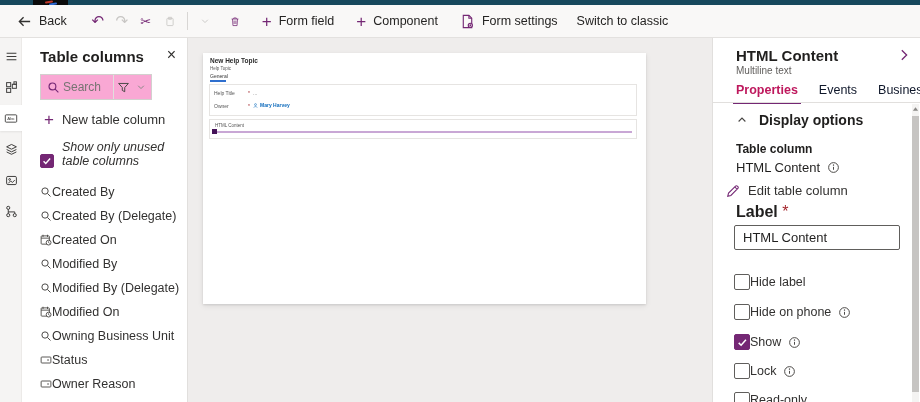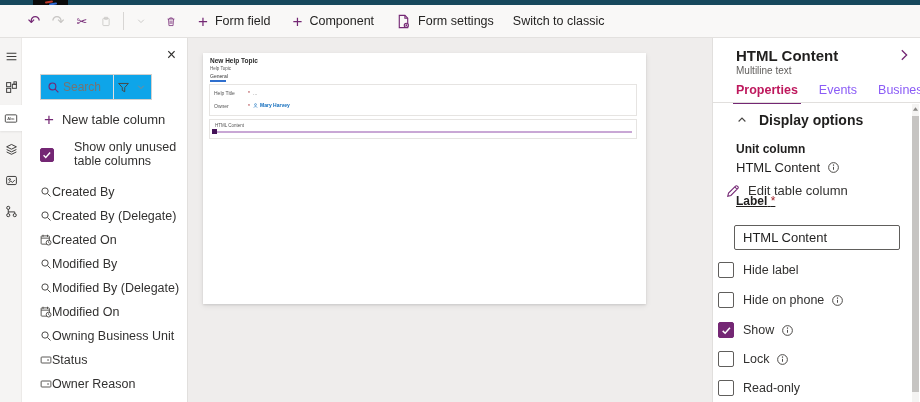--- a/index.html
+++ b/index.html
@@ -32,28 +32,28 @@
 
   
   .rail { position:absolute; left:0; top:38px; width:22px; height:364px; background:#f5f4f3; border-right:1px solid #eceae8; }
   .rail-item { width:22px; height:26px; display:flex; align-items:center; justify-content:center; color:#3b3a39; margin-top:5px; cursor:pointer; }
   .rail-item.selected { background:#fff; box-shadow:0 1px 2px rgba(0,0,0,.08); }
 
   
   .left-panel { position:absolute; left:22px; top:38px; width:166px; height:364px; background:#fff; border-right:1px solid #e1dfdd; }
   .lp-title { position:absolute; left:18px; top:10px; font-size:15px; font-weight:bold; color:#201f1e; }
   .lp-close { position:absolute; right:9px; top:6px; background:none; border:none; cursor:pointer; font-size:16px; color:#323130; padding:2px; font-family:inherit; }
-  .lp-search { position:absolute; left:18px; top:36px; width:112px; height:26px; border:1px solid #d2d0ce; background:#0ea5e9; display:flex; align-items:center; }
+  .lp-search { position:absolute; left:18px; top:36px; width:112px; height:26px; border:1px solid #d2d0ce; background:#f9a8d4; display:flex; align-items:center; }
   .lp-search-input { flex:1; min-width:0; border:none; outline:none; background:transparent; font-family:inherit; font-size:12px; color:#484644; padding:0 3px; }
   .lp-search-input::placeholder { color:#767472; }
   .lp-sdiv { width:1px; height:24px; background:#e1dfdd; }
   .lp-sbtn { background:none; border:none; padding:0 3px; display:flex; align-items:center; cursor:pointer; color:#484644; }
   .lp-new { position:absolute; left:16px; top:72px; display:flex; align-items:center; gap:8px; background:none; border:none; cursor:pointer; font-family:inherit; font-size:13px; color:#323130; }
   .plus-glyph { color:#742774; font-size:17px; line-height:1; font-weight:400; }
-  .lp-check { position:absolute; left:18px; top:103px; display:flex; gap:20px; align-items:center; cursor:pointer; }
+  .lp-check { position:absolute; left:18px; top:103px; display:flex; gap:8px; align-items:flex-end; cursor:pointer;font-style:italic; }
   .checkbox { width:14px; height:14px; flex:none; border:1px solid #605e5c; border-radius:2px; background:#fff; display:flex; align-items:center; justify-content:center; }
   .checkbox.checked { background:#742774; border-color:#742774; }
   .lp-check-label { font-size:12.5px; color:#323130; line-height:13.5px; width:122px; }
   .lp-list { position:absolute; left:0; top:142px; width:165px; }
   .lp-item { height:24px; display:flex; align-items:center; padding-left:18px; font-size:12.5px; color:#323130; cursor:pointer; }
   .lp-item svg { flex:none; color:#494745; }
 
   
   .canvas { position:absolute; left:188px; top:38px; width:524px; height:364px; background:#efedec; }
   .form-card { position:absolute; left:15px; top:15px; width:443px; height:251px; background:#fff;
@@ -74,33 +74,33 @@
   .fc-s2-label { position:absolute; left:5px; top:2.5px; font-size:4.5px; color:#555; }
   .fc-bar { position:absolute; left:4px; top:11px; width:418px; height:2px; background:#c9a7d5; }
   .fc-bar-handle { position:absolute; left:2px; top:9px; width:5px; height:5px; background:#451258; }
 
   
   .right-panel { position:absolute; left:712px; top:38px; width:208px; height:364px; background:#fff; border-left:1px solid #e1dfdd; }
   .rp-title { position:absolute; left:23px; top:9px; font-size:15px; font-weight:bold; color:#201f1e; }
   .rp-expand { position:absolute; right:7px; top:8px; background:none; border:none; cursor:pointer; color:#742774; padding:2px; }
   .rp-sub { position:absolute; left:23px; top:27px; font-size:10px; color:#605e5c; }
   .rp-tabs { position:absolute; left:23px; top:45px; display:flex; gap:21px; }
-  .rp-tab { position:relative; background:none; border:none; cursor:pointer; font-family:inherit; font-size:12.5px; color:#8b5cf6; padding:0 0 7px 0; white-space:nowrap; }
+  .rp-tab { position:relative; background:none; border:none; cursor:pointer; font-family:inherit; font-size:12.5px; color:#0f172a; padding:0 0 7px 0; white-space:nowrap; }
   .rp-tab.selected { font-weight:bold; color:#be185d; }
   .rp-tab.selected::after { content:""; position:absolute; left:-3px; right:-3px; bottom:0; height:2px; background:#742774; }
   .rp-divider { position:absolute; left:0; top:64px; width:208px; height:1px; background:#e1dfdd; }
   .rp-sechead { position:absolute; left:23px; top:74px; display:flex; align-items:center; gap:11px; cursor:pointer; }
   .rp-sechead-label { font-size:14px; font-weight:bold; color:#201f1e; }
   .rp-tc-head { position:absolute; left:23px; top:104px; font-size:12px; font-weight:bold; color:#201f1e; }
   .rp-tc-name { position:absolute; left:23px; top:122px; display:flex; align-items:center; gap:7px; font-size:13px; color:#201f1e; }
   .rp-edit { position:absolute; left:7px; top:144px; display:flex; align-items:center; gap:8px; background:none; border:none; cursor:pointer; font-family:inherit; font-size:13px; color:#323130; }
-  .rp-label-h { position:absolute; left:23px; top:156px; font-size:12px; font-weight:bold; color:#201f1e;text-decoration:underline; }
+  .rp-label-h { position:absolute; left:23px; top:165px; font-size:16px; font-weight:bold; color:#201f1e; }
   .req-star { color:#a4262c; font-weight:normal; }
   .rp-input { position:absolute; left:21px; top:187px; width:166px; height:25px; border:1px solid #605e5c; border-radius:2px; padding:0 8px; font-family:inherit; font-size:13px; color:#201f1e; outline:none; background:#fff; }
-  .rp-chk { position:absolute; left:5px; display:flex; align-items:center; gap:9px; cursor:pointer; }
+  .rp-chk { position:absolute; left:21px; display:flex; align-items:center; cursor:pointer;margin-top:12px; }
   .checkbox16 { width:16px; height:16px; flex:none; border:1px solid #605e5c; border-radius:2px; background:#fff; display:flex; align-items:center; justify-content:center; }
   .checkbox16.checked { background:#742774; border-color:#742774; }
   .rp-chk-label { font-size:12.5px; color:#323130; display:flex; align-items:center; gap:7px; }
   .info-ico { color:#484644; display:flex; }
   .rp-scrolltrack { position:absolute; right:1px; top:66px; width:7px; height:298px; background:#f4f3f2; }
   .rp-scrollthumb { position:absolute; right:1px; top:78px; width:7px; height:276px; background:#c6c4c2; cursor:pointer; }
   .rp-scrollarrow { position:absolute; right:1px; top:67px; width:7px; height:9px; color:#8a8886; display:flex; align-items:center; justify-content:center; cursor:pointer; }
 </style>
 </head>
 <body>
@@ -108,20 +108,26 @@
 <div class="screen">
 
   <div class="topstrip">
     <div class="topstrip-black">
       <span class="logo-red"></span>
       <span class="logo-blue"></span>
     </div>
   </div>
 
   <div class="toolbar">
+    <button class="tb-btn">
+      <svg class="icon" width="15" height="15" viewBox="0 0 16 16" fill="none" stroke="#323130" stroke-width="1.4">
+          <path d="M14 8H2.5M7 3.5L2.5 8 7 12.5"></path>
+        </svg>
+      <span>Back</span>
+    </button>
     <button class="tb-btn tb-ico purple" style="margin-left:12px">
       <span class="glyph">↶</span>
     </button>
     <button class="tb-btn tb-ico gray">
       <span class="glyph">↷</span>
     </button>
     <button class="tb-btn tb-ico purple">
       <span class="glyph" style="font-size:13px">✂</span>
     </button>
     <button class="tb-btn tb-ico gray">
@@ -203,20 +209,21 @@
       <svg class="icon" width="13" height="13" viewBox="0 0 16 16" fill="none" stroke="currentColor" stroke-width="1.2">
           <circle cx="4" cy="3.5" r="1.9"></circle>
           <circle cx="4" cy="12.5" r="1.9"></circle>
           <circle cx="12" cy="12.5" r="1.9"></circle>
           <path d="M4 5.4v5.2M4 8.5h8v2.1"></path>
         </svg>
     </div>
   </div>
 
   <div class="left-panel">
+    <div class="lp-title">Table columns</div>
     <button class="lp-close">×</button>
 
     <div class="lp-search">
       <svg class="icon" style="margin-left:6px;flex:none" width="13" height="13" viewBox="0 0 16 16" fill="none" stroke="#742774" stroke-width="1.4">
           <circle cx="6.7" cy="6.7" r="4.2"></circle>
           <path d="M10 10l4 4"></path>
         </svg>
       <input class="lp-search-input" type="text" placeholder="Search" style="">
       <div class="lp-sdiv"></div>
       <button class="lp-sbtn">
@@ -366,21 +373,21 @@
     </div>
     <div class="rp-divider"></div>
 
     <div class="rp-sechead">
       <svg class="icon" width="12" height="12" viewBox="0 0 16 16" fill="none" stroke="#484644" stroke-width="1.5">
           <path d="M3.5 10l4.5-4.5L12.5 10"></path>
         </svg>
       <span class="rp-sechead-label">Display options</span>
     </div>
 
-    <div class="rp-tc-head">Unit column</div>
+    <div class="rp-tc-head">Table column</div>
 
     <div class="rp-tc-name">
       <span>HTML Content</span>
       <span class="info-ico">
         <svg class="icon" width="13" height="13" viewBox="0 0 16 16" fill="none" stroke="currentColor" stroke-width="1.2">
             <circle cx="8" cy="8" r="6"></circle>
             <path d="M8 7.2v3.6"></path>
             <circle cx="8" cy="5" r="0.4" fill="currentColor"></circle>
           </svg>
       </span>

